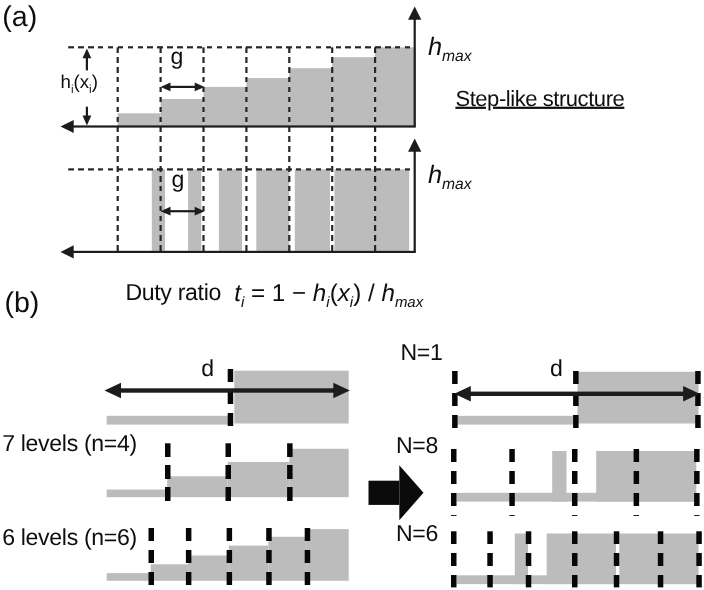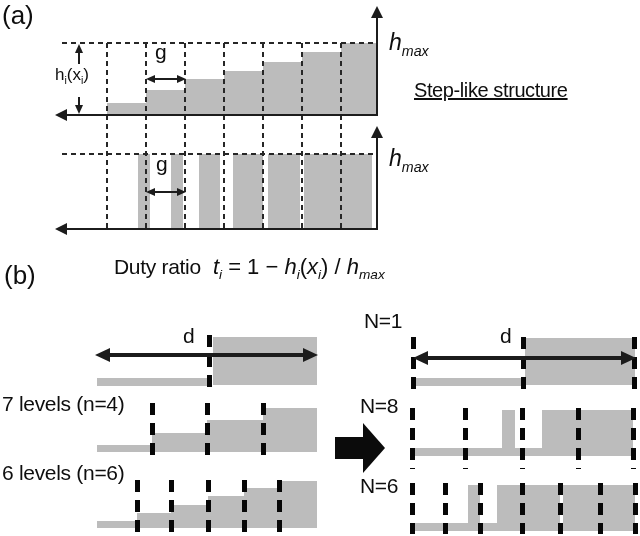--- a/index.html
+++ b/index.html
@@ -137,21 +137,21 @@
   <div class="lbl sans f24" style="left:414px;top:80px;">Step-like structure</div>
 
   <div class="formula-row" style="left:114px;top:254px;">
     <span class="sans f21">Duty ratio</span>
     <span class="math f22" style="white-space:pre;"><span class="it">t</span><sub class="it">i</sub><span> = 1 − </span><span class="it">h</span><sub class="it">i</sub><span>(</span><span class="it">x</span><sub class="it">i</sub><span>)</span><span> / </span><span class="it">h</span><sub class="it">max</sub></span>
   </div>
 
   <div class="lbl sans f26" style="left:4px;top:262px;">(b)</div>
 
   <div class="lbl sans f21" style="left:2px;top:393px;">7 levels (n=4)</div>
-  <div class="lbl sans f21" style="left:2px;top:462px;">6 levels (n=6)</div>
+  <div class="lbl sans f21" style="left:2px;top:478px;">6 levels (n=6)</div>
 
   <div class="lbl sans f21" style="left:364px;top:310px;">N=1</div>
   <div class="lbl sans f21" style="left:360px;top:395px;">N=8</div>
   <div class="lbl sans f21" style="left:360px;top:475px;">N=6</div>
 
   <div class="lbl sans f21" style="left:183px;top:325px;">d</div>
   <div class="lbl sans f21" style="left:500px;top:325px;">d</div>
 </div>
 
 </body></html>

